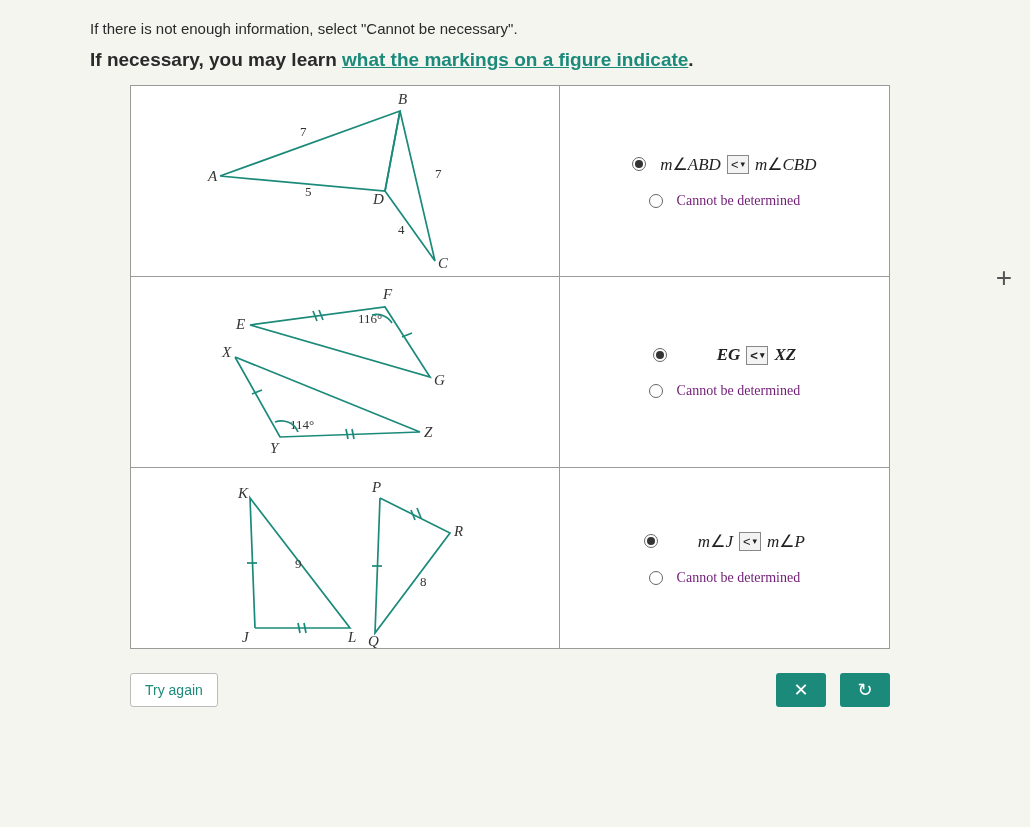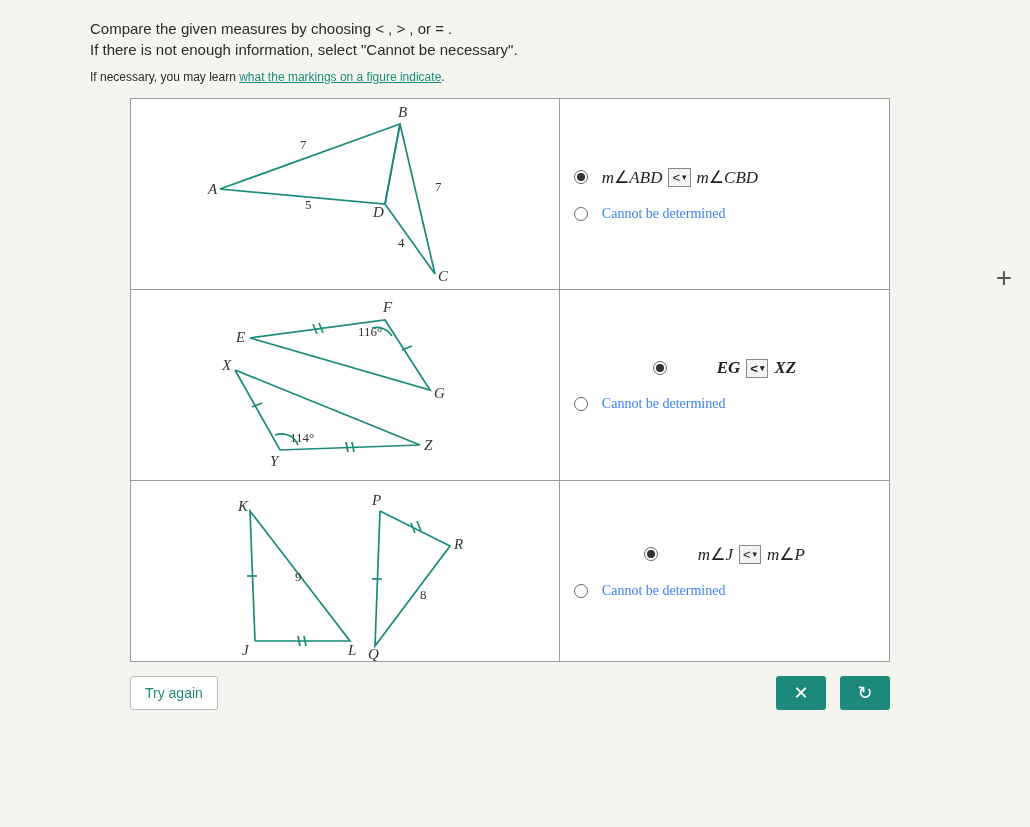--- a/index.html
+++ b/index.html
@@ -16,23 +16,24 @@
   .page {
     padding: 18px 60px 10px 90px;
   }
   .instructions {
     font-size: 15px;
     line-height: 1.4;
     color: #2a2a2a;
     margin-bottom: 10px;
   }
   .hint {
-    font-size: 12px;
+    font-size: 19px;
     color: #2a2a2a;
     margin-bottom: 14px;
+    font-weight: bold;
   }
   .hint a {
     color: #1b8a7a;
     text-decoration: underline;
   }
   .grid {
     margin-left: 40px;
     border: 1px solid #9a9a9a;
     border-collapse: collapse;
     width: 760px;
@@ -55,20 +56,21 @@
     width: 330px;
     padding: 22px 14px;
     display: flex;
     flex-direction: column;
     justify-content: center;
     gap: 18px;
     font-style: italic;
     font-family: "Times New Roman", serif;
     font-size: 17px;
     color: #222;
+    align-items: center;
   }
   .ans-line {
     display: flex;
     align-items: center;
     gap: 6px;
     font-style: normal;
   }
   .mathit { font-style: italic; font-family: "Times New Roman", serif; }
   .angle { font-style: normal; }
   .radio {
@@ -92,24 +94,24 @@
     font-size: 13px;
     border: 1px solid #888;
     background: #f3f3f3;
     padding: 1px 3px;
     display: inline-flex;
     align-items:center;
     gap:2px;
     font-style: normal;
   }
   .select .caret { font-size: 9px; }
-  .cbd-label { font-size: 14px; font-style: normal; color:#3b82f6; }
+  .cbd-label { font-size: 14px; font-style: normal; color:#701a75; }
   .bottom {
     margin-left: 40px;
-    margin-top: 14px;
+    margin-top: 24px;
     display: flex;
     align-items: center;
     width: 760px;
   }
   .try-again {
     border: 1px solid #bbb;
     background: #fff;
     color: #1b8a7a;
     font-size: 14px;
     padding: 8px 14px;
@@ -144,21 +146,20 @@
     font-size: 15px;
   }
   svg text.num { font-style: normal; font-size: 13px; }
   svg line, svg path, svg polyline { stroke: #1b8a7a; stroke-width: 1.7; fill: none; }
 </style>
 </head>
 <body>
 
 <div class="page">
   <div class="instructions">
-    <div>Compare the given measures by choosing  &lt; ,  &gt; , or  = .</div>
     <div>If there is not enough information, select "Cannot be necessary".</div>
   </div>
   <div class="hint">
     <span>If necessary, you may learn </span><a href="#">what the markings on a figure indicate</a><span>.</span>
   </div>
 
   <div class="grid">
 
     <div class="grid-row">
       <div class="cell-fig">

